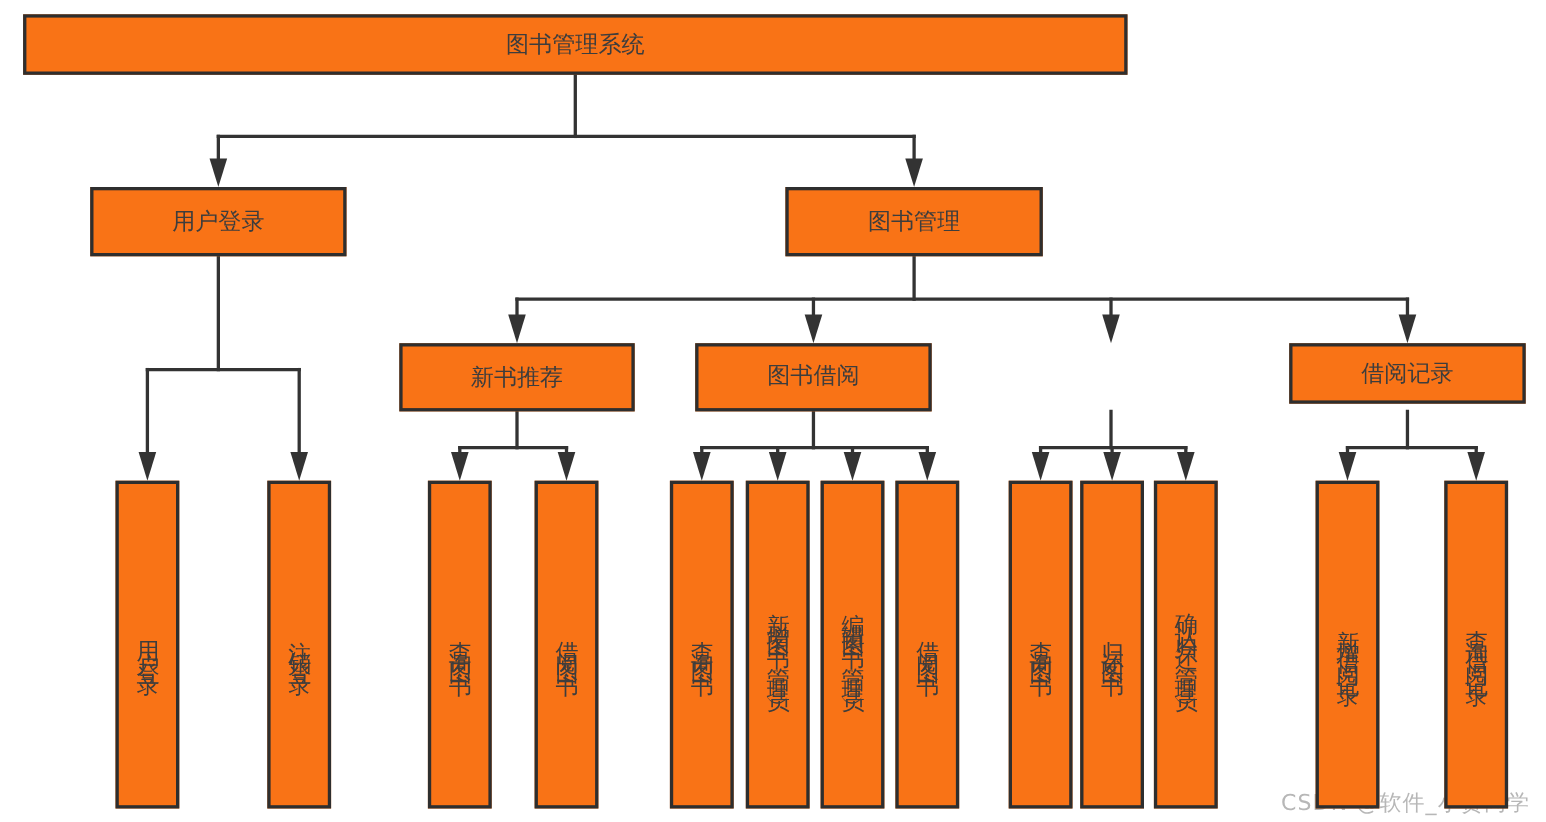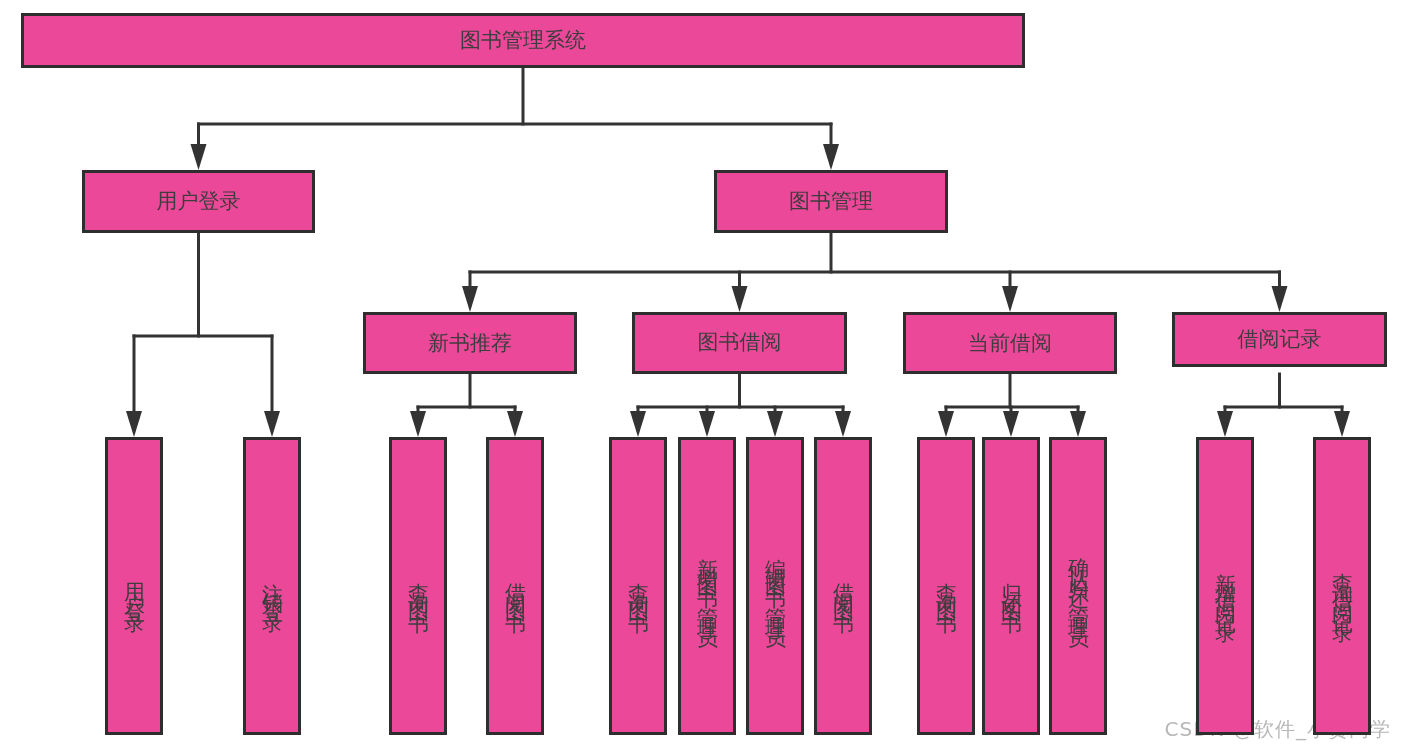--- a/index.html
+++ b/index.html
@@ -19,21 +19,21 @@
     position: absolute;
     left: 0;
     top: 0;
     width: 1405px;
     height: 747px;
   }
   .node {
     position: absolute;
     box-sizing: border-box;
     border: 3px solid var(--border, #2e2e2e);
-    background: #ec4899;
+    background: #f97316;
     color: var(--text, #3d3d3d);
     display: flex;
     align-items: center;
     justify-content: center;
     font-size: 21px;
     line-height: 1;
     white-space: nowrap;
     text-align: right;
   }
   .node.vertical {
@@ -118,20 +118,19 @@
     <div class="node vertical" style="left: 243px; top: 437px; width: 58px; height: 298px;">注销登录</div>
     <div class="node" style="left: 714px; top: 170px; width: 234px; height: 63px;">图书管理</div>
     <div class="node" style="left: 363px; top: 312px; width: 214px; height: 62px;">新书推荐</div>
     <div class="node vertical" style="left: 389px; top: 437px; width: 58px; height: 298px;">查询图书</div>
     <div class="node vertical" style="left: 486px; top: 437px; width: 58px; height: 298px;">借阅图书</div>
     <div class="node" style="left: 632px; top: 312px; width: 215px; height: 62px; font-family: Liberation Mono, monospace;">图书借阅</div>
     <div class="node vertical" style="left: 609px; top: 437px; width: 58px; height: 298px;">查询图书</div>
     <div class="node vertical" style="left: 678px; top: 437px; width: 58px; height: 298px;">新增图书（管理员）</div>
     <div class="node vertical" style="left: 746px; top: 437px; width: 58px; height: 298px;">编辑图书（管理员）</div>
     <div class="node vertical" style="left: 814px; top: 437px; width: 58px; height: 298px;">借阅图书</div>
-    <div class="node" style="left: 903px; top: 312px; width: 214px; height: 62px;">当前借阅</div>
     <div class="node vertical" style="left: 917px; top: 437px; width: 58px; height: 298px;">查询图书</div>
     <div class="node vertical" style="left: 982px; top: 437px; width: 58px; height: 298px;">归还图书</div>
     <div class="node vertical" style="left: 1049px; top: 437px; width: 58px; height: 298px;">确认归还（管理员）</div>
     <div class="node" style="left: 1172px; top: 312px; width: 215px; height: 55px;">借阅记录</div>
     <div class="node vertical" style="left: 1196px; top: 437px; width: 58px; height: 298px;">新增借阅记录</div>
     <div class="node vertical" style="left: 1313px; top: 437px; width: 58px; height: 298px;">查询借阅记录</div>
   </div>
 
 </body></html>

